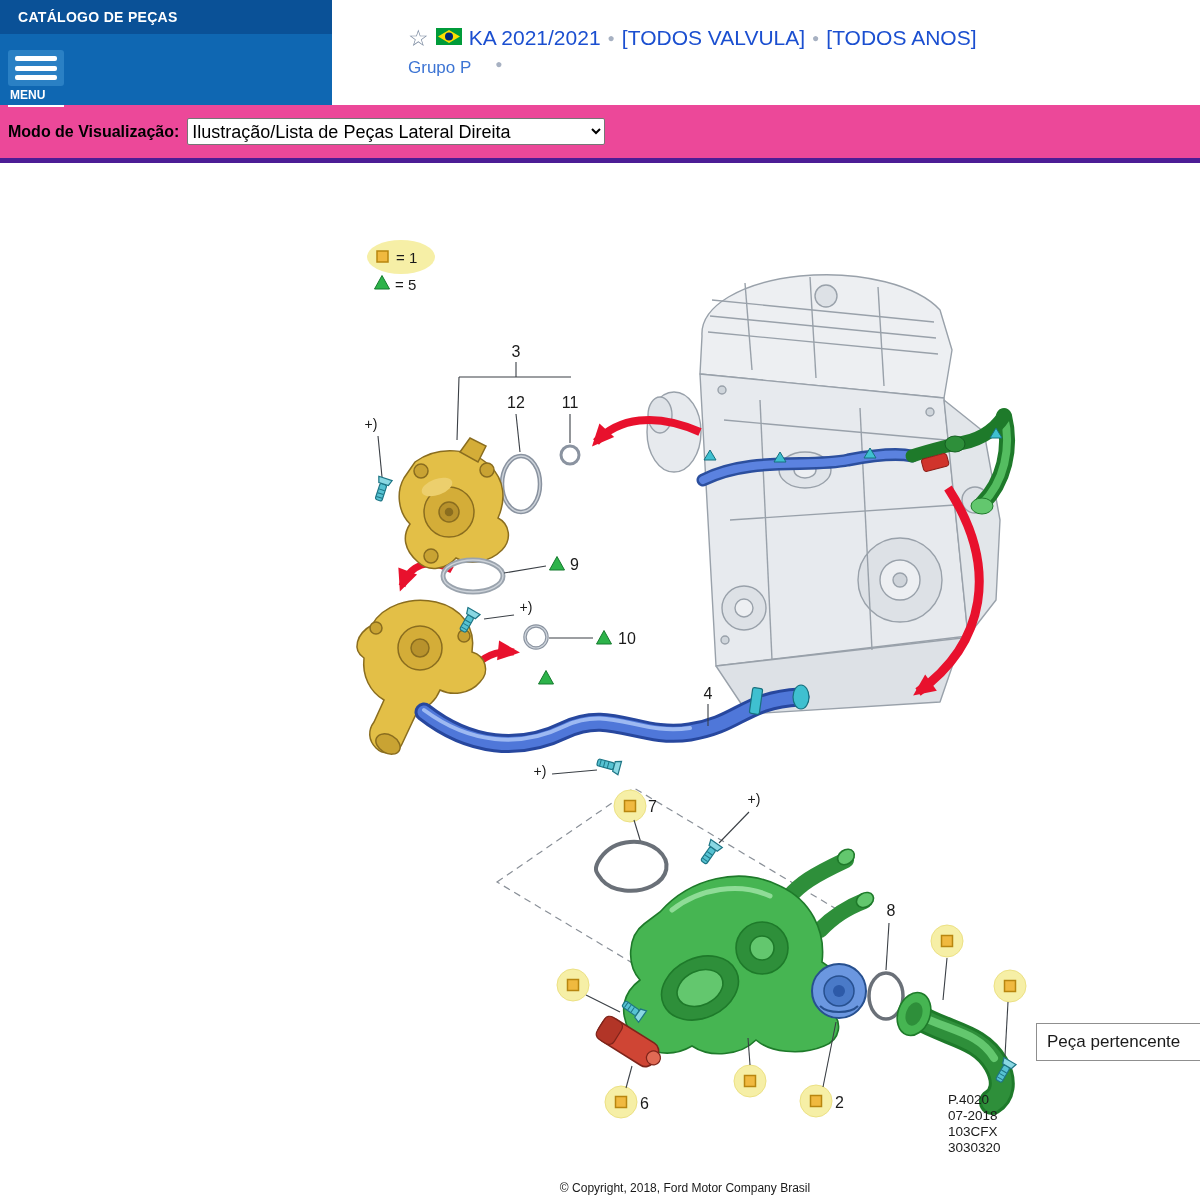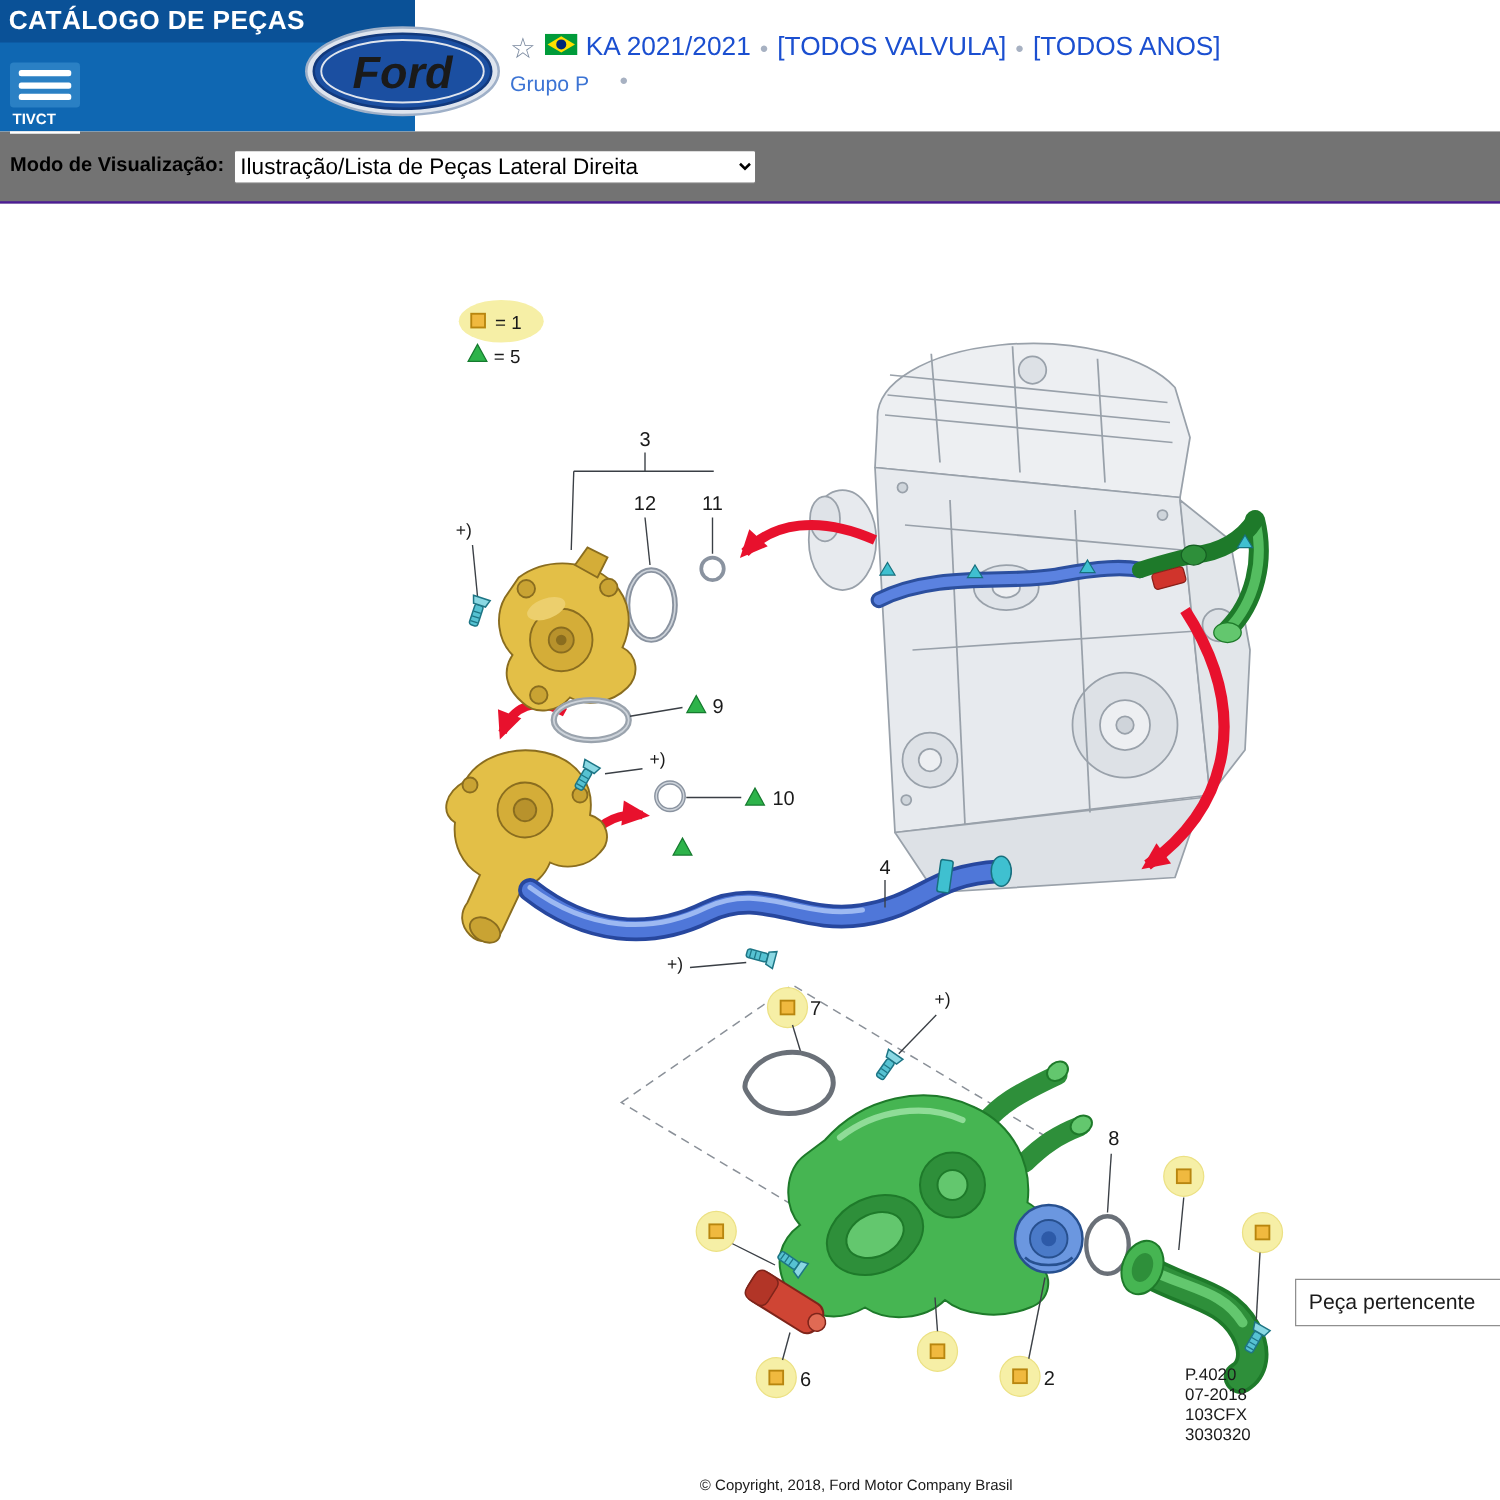--- a/index.html
+++ b/index.html
@@ -1,33 +1,33 @@
 <!DOCTYPE html>
 <html><head>
 <meta charset="utf-8">
 <style>
   *{box-sizing:border-box;margin:0;padding:0}
   body{width:1200px;height:1200px;font-family:"Liberation Sans",sans-serif;background:#fff;overflow:hidden;position:relative}
   
   .hdr{position:relative;width:1200px;height:105px;background:#fff}
   .hdr-blue{position:absolute;left:0;top:0;width:332px;height:105px;background:#0f67b2}
-  .hdr-title{height:34px;background:#0a5197;color:#fff;font-size:21px;font-weight:bold;line-height:34px;padding-left:7px;letter-spacing:.3px;white-space:nowrap}
+  .hdr-title{height:34px;background:#0a5197;color:#fff;font-size:14px;font-weight:bold;line-height:34px;padding-left:18px;letter-spacing:.3px;white-space:nowrap}
   .menu-btn{position:absolute;left:8px;top:50px;width:56px;cursor:pointer}
   .menu-bars{width:56px;height:36px;background:#2a80c4;border-radius:3px;padding:6px 7px;display:flex;flex-direction:column;justify-content:space-between}
   .menu-bars i{display:block;height:5px;background:#fff;border-radius:2px}
   .menu-label{display:block;color:#fff;font-size:12px;font-weight:bold;padding:2px 0 3px 2px;border-bottom:2px solid #fff;width:56px}
   .ford-logo{position:absolute;left:243px;top:20px;width:158px;height:74px}
   .bc{position:absolute;left:408px;top:26px}
   .bc-l1{display:flex;align-items:center;gap:7px;font-size:21px;color:#1b4fd0;white-space:nowrap}
   .bc-l1 .star{font-size:23px;color:#7b8aa0;cursor:pointer;line-height:1}
   .bc a{color:#1b4fd0;text-decoration:none;cursor:pointer}
   .bullet{color:#a7b1c2;font-size:12px;line-height:1}
   .bc-l2{margin-top:8px;display:flex;align-items:flex-start;gap:24px;font-size:17px;color:#3c74d4;white-space:nowrap}
   
-  .vm-row{height:58px;border-bottom:2px solid #4c1d95;display:flex;align-items:center;padding-left:8px;gap:8px;background:#737373}
+  .vm-row{height:58px;border-bottom:5px solid #4c1d95;display:flex;align-items:center;padding-left:8px;gap:8px;background:#ec4899}
   .vm-label{font-size:16px;font-weight:bold;color:#000}
   .vm-select{width:418px;height:27px;font-size:18px;font-family:"Liberation Sans",sans-serif;border:1px solid #767676;border-radius:2px;background:#fff}
   
   .main{position:relative;width:1200px;height:1037px;background:#fff}
   .main svg{display:block}
   svg text{font-family:"Liberation Sans",sans-serif;fill:#1a1a1a}
   .callout{font-size:16px}
   .small-lbl{font-size:14px}
   .leader{stroke:#3a3f45;stroke-width:1.1;fill:none}
   .tooltip{position:absolute;left:1036px;top:860px;width:182px;background:#fff;border:1px solid #8f8f8f;padding:8px 10px;font-size:17px;color:#1a1a1a;white-space:nowrap;overflow:hidden}
@@ -37,32 +37,24 @@
 
 <div class="hdr">
   <div class="hdr-blue">
     <div class="hdr-title">CATÁLOGO DE PEÇAS</div>
     <div class="menu-btn">
       <div class="menu-bars">
           <i></i>
           <i></i>
           <i></i>
         </div>
-      <span class="menu-label">TIVCT</span>
+      <span class="menu-label">MENU</span>
     </div>
   </div>
 
-  <div class="ford-logo">
-    <svg width="158" height="74" viewBox="0 0 158 74">
-      <ellipse cx="79" cy="37" rx="77" ry="35" fill="#dfe5ee" stroke="#9fb0c8" stroke-width="2"></ellipse>
-      <ellipse cx="79" cy="37" rx="71" ry="30" fill="#1b4fa1" stroke="#12397c" stroke-width="2"></ellipse>
-      <ellipse cx="79" cy="37" rx="65" ry="25" fill="none" stroke="#dfe5ee" stroke-width="1.5"></ellipse>
-      <text x="79" y="50" text-anchor="middle" font-family="DejaVu Serif, serif" font-style="italic" font-weight="bold" font-size="36" fill="#ffffff">Ford</text>
-    </svg>
-  </div>
 
   <div class="bc">
     <div class="bc-l1">
       <span class="star">☆</span>
       <span>
         <svg width="26" height="17" viewBox="0 0 26 17">
           <rect width="26" height="17" fill="#009b3a"></rect>
           <path d="M13,2 L24,8.5 L13,15 L2,8.5 Z" fill="#fedf00"></path>
           <circle cx="13" cy="8.5" r="4" fill="#002776"></circle>
         </svg>

